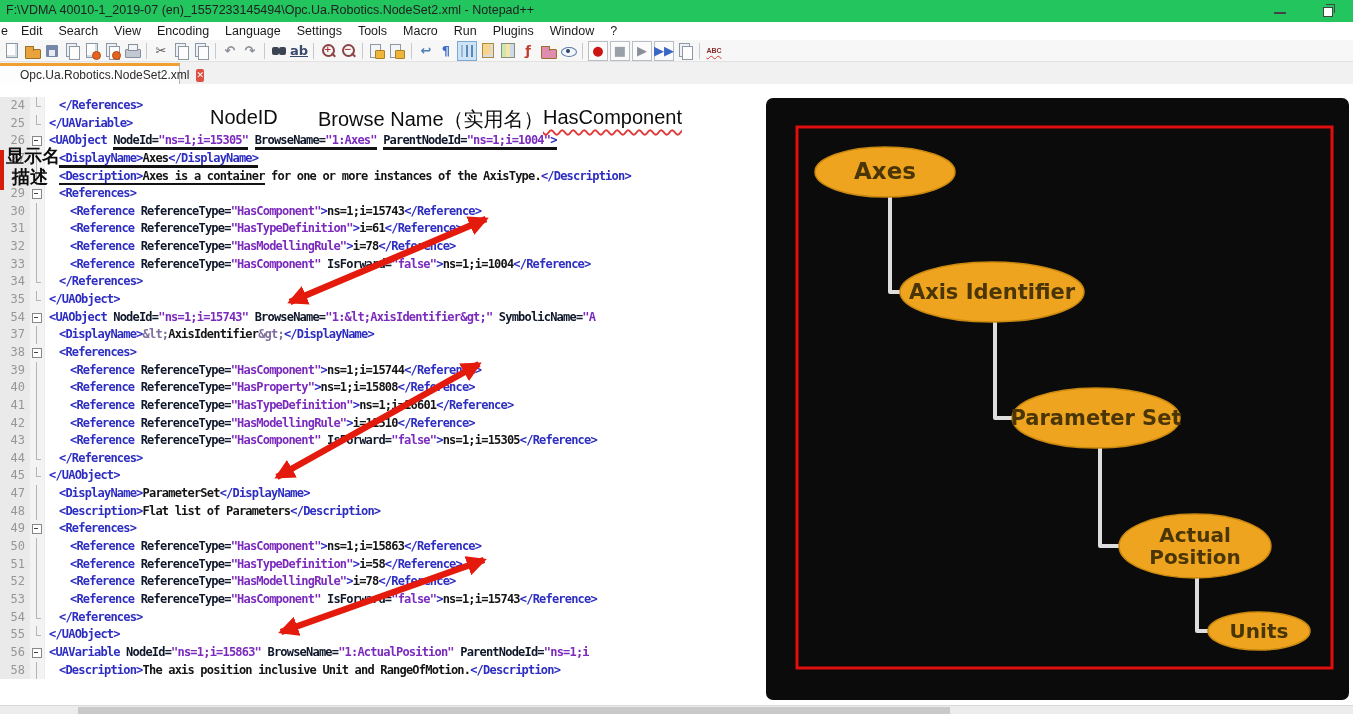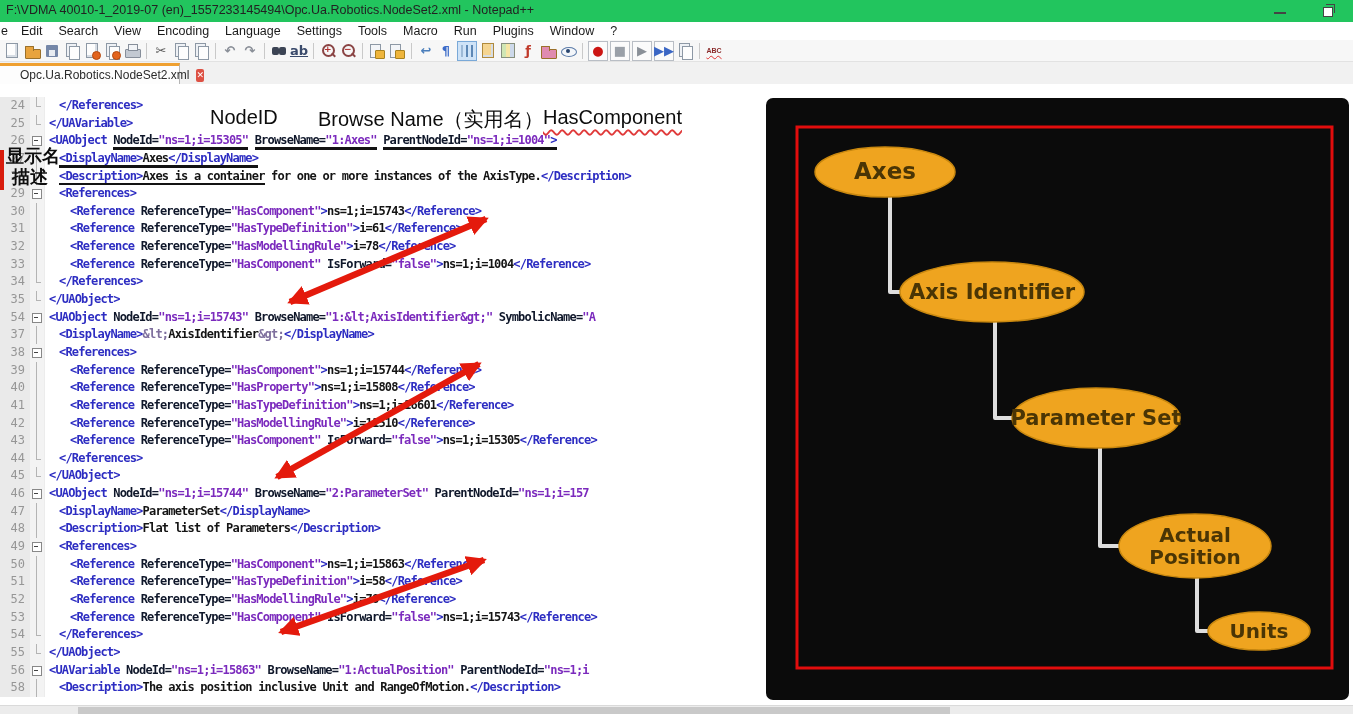--- a/index.html
+++ b/index.html
@@ -302,25 +302,20 @@
           <div class="ln">44</div>
           <div class="fold end"></div>
           <div class="ctext ind2"><span class="tk t">&lt;/References&gt;</span></div>
         </div>
         <div class="crow">
           <div class="ln">45</div>
           <div class="fold end"></div>
           <div class="ctext ind1"><span class="tk t">&lt;/UAObject&gt;</span></div>
         </div>
         <div class="crow">
-          <div class="ln">46</div>
-          <div class="fold box"></div>
-          <div class="ctext ind1"><span class="tk t">&lt;UAObject </span><span class="tk a">NodeId=</span><span class="tk v">"ns=1;i=15744"</span><span class="tk x"> </span><span class="tk a">BrowseName=</span><span class="tk v">"2:ParameterSet"</span><span class="tk x"> </span><span class="tk a">ParentNodeId=</span><span class="tk v">"ns=1;i=157</span></div>
-        </div>
-        <div class="crow">
           <div class="ln">47</div>
           <div class="fold v"></div>
           <div class="ctext ind2"><span class="tk t">&lt;DisplayName&gt;</span><span class="tk x">ParameterSet</span><span class="tk t">&lt;/DisplayName&gt;</span></div>
         </div>
         <div class="crow">
           <div class="ln">48</div>
           <div class="fold v"></div>
           <div class="ctext ind2"><span class="tk t">&lt;Description&gt;</span><span class="tk x">Flat list of Parameters</span><span class="tk t">&lt;/Description&gt;</span></div>
         </div>
         <div class="crow">

